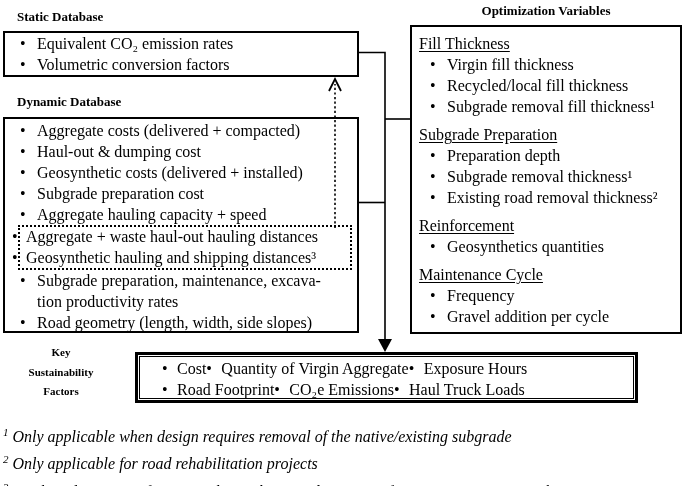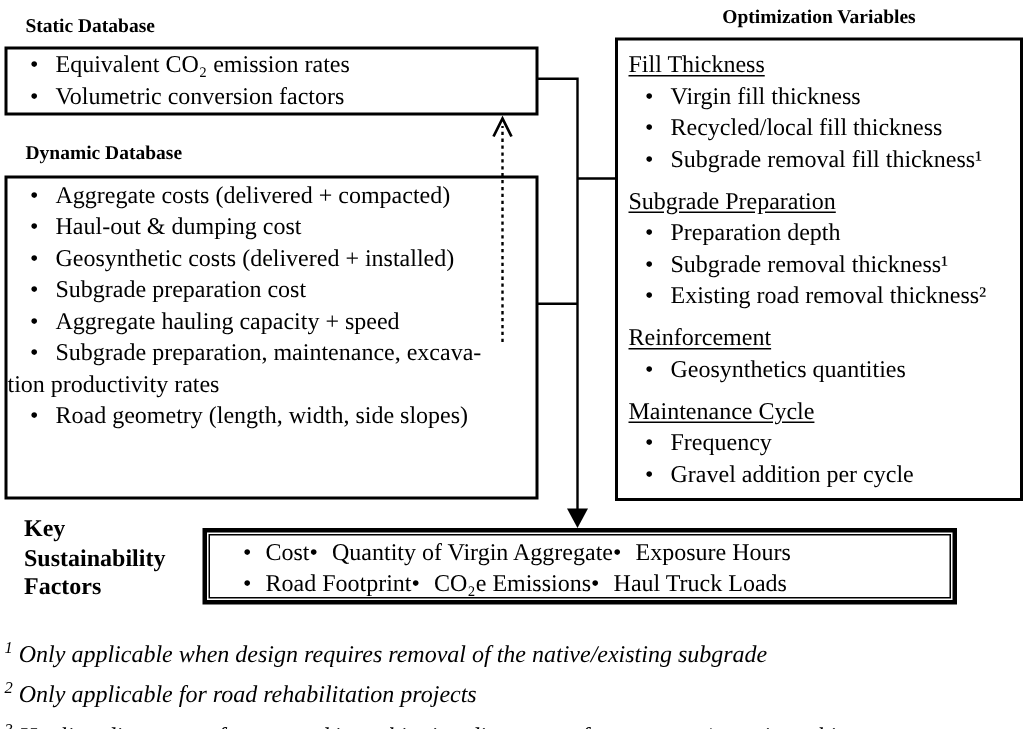--- a/index.html
+++ b/index.html
@@ -16,33 +16,33 @@
   #opt-title      { left:410px; top:1px; width:272px; text-align:center; }
 
   #static-box  { left:3px;  top:31px;  width:356px; height:46px; padding:0 2px 0 0; }
   #dynamic-box { left:3px;  top:117px; width:356px; height:216px; padding:1px 2px 0 0; }
   #opt-box     { left:410px; top:25px; width:272px; height:309px; padding:6px 2px 0 7px; }
 
   .row { display:flex; align-items:center; }
   .bullet { flex:none; width:17px; }
   .bullet::before { content:"\2022"; }
   .db-row { padding-left:15px; }
-  .cont-row { }
+  .cont-row { padding-left:32px; }
 
   .dotted-group { margin:0 3px 0 13px; border:2px dotted #000; padding:0 2px 0 6px; line-height:20.5px; }
   .dotted-row { position:relative; }
   .dotted-row .bullet { position:absolute; left:-14px; width:auto; }
 
   .opt-group { margin-top:7px; }
   .opt-group:first-child { margin-top:0; }
   .opt-heading { text-decoration:underline; text-underline-offset:2px; }
   .opt-row { padding-left:11px; }
 
-  #key-label { position:absolute; left:16px; top:343px; width:122px; text-align:left;
-               font-weight:bold; font-size:16px; line-height:19.5px; }
+  #key-label { position:absolute; left:0; top:343px; width:122px; text-align:center;
+               font-weight:bold; font-size:11px; line-height:19.5px; }
 
   #bottom-box { position:absolute; left:135px; top:352px; width:503px; height:51px;
                 border:3px solid #000; box-sizing:border-box; }
   #bottom-box::after { content:""; position:absolute; inset:1px; border:1.5px solid #000; pointer-events:none; }
   .kr-row { display:flex; justify-content:flex-start; line-height:21px; }
   #kr-row-1 { padding:3px 32px 0 24px; }
   #kr-row-2 { padding:0 46px 0 24px; }
   .kr-item { display:flex; }
   .kr-item .bullet { width:15px; }
 
@@ -90,20 +90,30 @@
     </div>
     <div class="row db-row">
       <span class="bullet"></span>
       <span>Subgrade preparation cost</span>
     </div>
     <div class="row db-row">
       <span class="bullet"></span>
       <span>Aggregate hauling capacity + speed</span>
     </div>
 
+    <div class="dotted-group">
+      <div class="row dotted-row">
+        <span class="bullet"></span>
+        <span>Aggregate + waste haul-out hauling distances</span>
+      </div>
+      <div class="row dotted-row">
+        <span class="bullet"></span>
+        <span>Geosynthetic hauling and shipping distances³</span>
+      </div>
+    </div>
 
     <div class="row db-row">
       <span class="bullet"></span>
       <span>Subgrade preparation, maintenance, excava-</span>
     </div>
     <div class="row cont-row">
       <span>tion productivity rates</span>
     </div>
     <div class="row db-row">
       <span class="bullet"></span>

